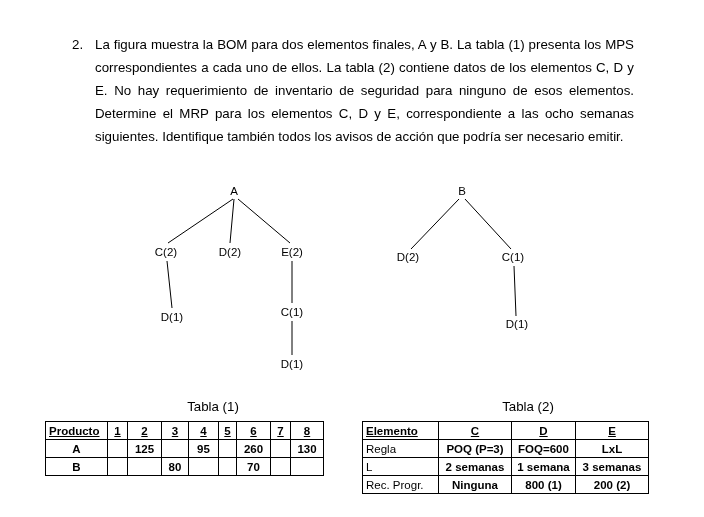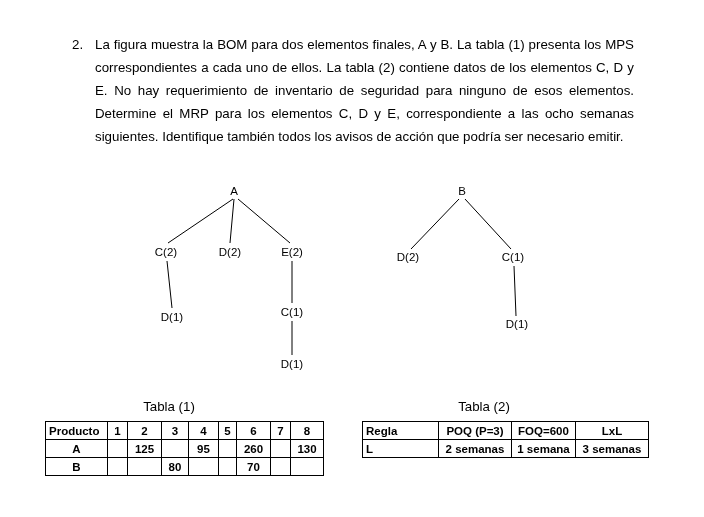--- a/index.html
+++ b/index.html
@@ -50,40 +50,41 @@
     white-space: nowrap;
     background: #fff;
     padding: 0 2px;
   }
 
   
   .table-title {
     position: absolute;
     transform: translate(-50%, -50%);
     font-size: 13.3px;
+    margin-left: 44px;
   }
 
   
   table {
     position: absolute;
     border-collapse: collapse;
     font-size: 11.5px;
     table-layout: fixed;
   }
   td, th {
     border: 1px solid #000;
     height: 18px;
     padding: 1px 3px;
     text-align: center;
     overflow: hidden;
     white-space: nowrap;
     font-weight: bold;
   }
-  th { font-weight: bold; }
-  .row-label { font-weight: bold; text-align: left; }
+  th { font-weight: bold; text-decoration: underline; }
+  .row-label { font-weight: normal; text-align: left; }
   #table1 { left: 45px; top: 421px; }
   #table2 { left: 362px; top: 421px; }
   #table1 col.c-prod { width: 62px; }
   #table1 col.c1 { width: 20px; }
   #table1 col.c2 { width: 34px; }
   #table1 col.c3 { width: 27px; }
   #table1 col.c4 { width: 30px; }
   #table1 col.c5 { width: 18px; }
   #table1 col.c6 { width: 34px; }
   #table1 col.c7 { width: 20px; }
@@ -188,28 +189,40 @@
     </table>
 
   <table id="table2">
     <colgroup>
       <col class="c-elem">
         <col class="c-c">
         <col class="c-d">
         <col class="c-e">
     </colgroup>
     <tbody>
+        <tr>
+      <th class="h-elem">Elemento</th>
+      <th>C</th>
+      <th>D</th>
+      <th>E</th>
+    </tr>
     <tr>
       <td class="row-label">Regla</td>
       <td>POQ (P=3)</td>
       <td>FOQ=600</td>
       <td>LxL</td>
     </tr>
     <tr>
       <td class="row-label">L</td>
       <td>2 semanas</td>
       <td>1 semana</td>
       <td>3 semanas</td>
     </tr>
+    <tr>
+      <td class="row-label">Rec. Progr.</td>
+      <td>Ninguna</td>
+      <td>800 (1)</td>
+      <td>200 (2)</td>
+    </tr>
   </tbody>
     </table>
 
 </div>
 
 </body></html>

